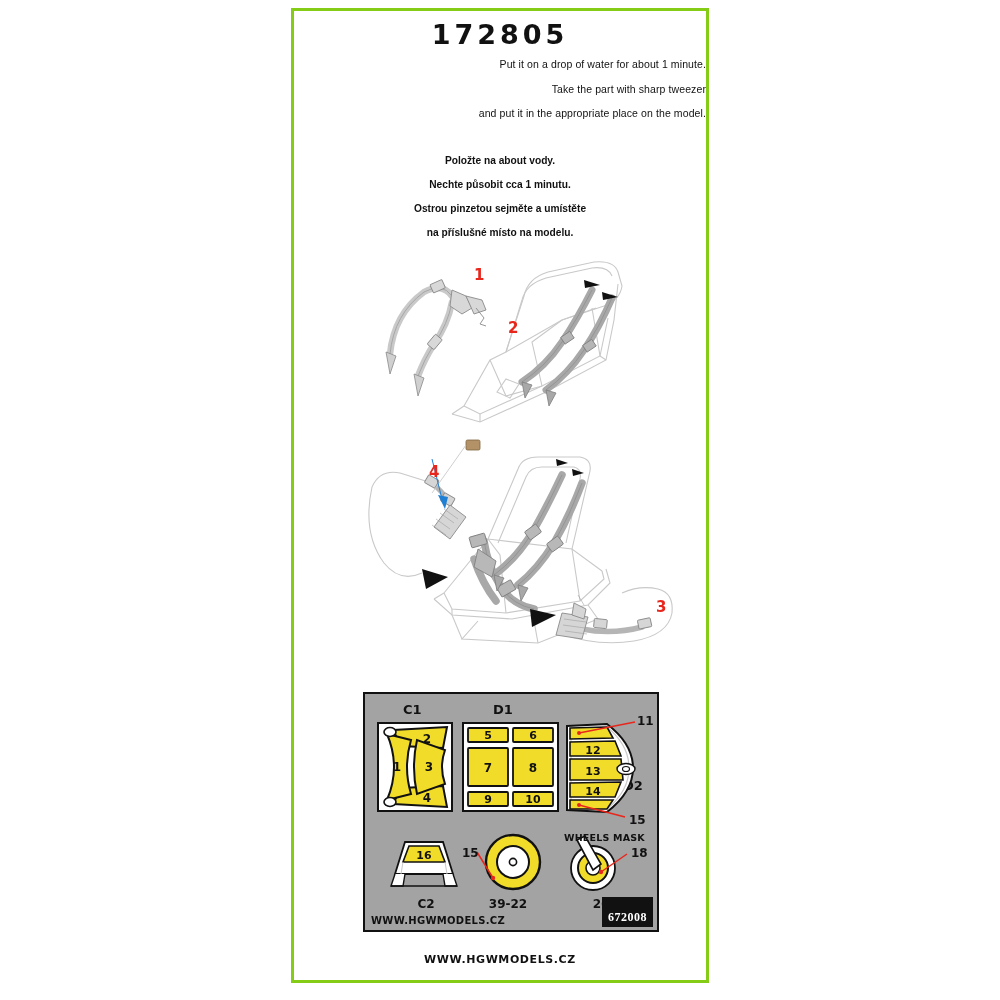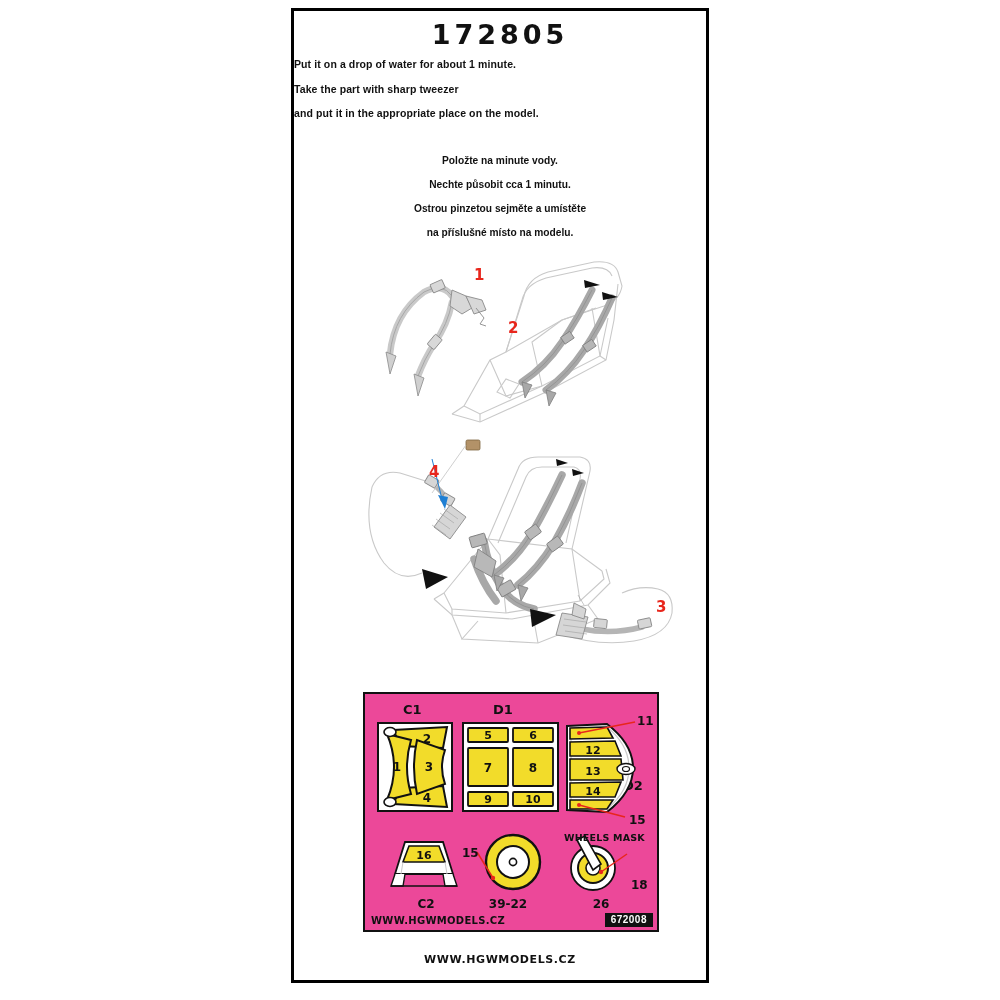--- a/index.html
+++ b/index.html
@@ -4,49 +4,49 @@
 <style>
   html,body{margin:0;padding:0;}
   body{
     width:1000px;height:1000px;background:#ffffff;
     font-family:"Liberation Sans", sans-serif;
     overflow:hidden;position:relative;
   }
   
   #page-frame{
     position:absolute;left:291px;top:8px;width:418px;height:975px;
-    border:3px solid #000000;background:#ffffff;box-sizing:border-box;
+    border:3px solid #84cc16;background:#ffffff;box-sizing:border-box;
   }
   #sheet{
     position:absolute;left:0;top:0;width:100%;height:100%;
   }
   
   .hdr-title{
     position:absolute;left:0;right:0;top:8px;text-align:center;
     font-size:27px;font-weight:700;letter-spacing:4px;color:#111;
     font-family:"DejaVu Sans", sans-serif;
   }
   .hdr-line{
-    position:absolute;left:0;right:0;text-align:left;
-    font-size:10.5px;font-weight:700;color:#111;letter-spacing:.1px;
+    position:absolute;left:0;right:0;text-align:right;
+    font-size:10.5px;font-weight:400;color:#111;letter-spacing:.1px;
   }
   .cz-line{
     position:absolute;left:0;right:0;text-align:center;
     font-size:10.2px;font-weight:700;color:#111;
   }
   
   .illus{position:absolute;}
   .rednum{
     position:absolute;color:#e8261c;font-weight:700;
     font-family:"DejaVu Sans", sans-serif;font-size:15px;
   }
   
   #mask-box{
     position:absolute;left:69px;top:681px;width:296px;height:240px;
-    border:2px solid #111;background:#ec4899;box-sizing:border-box;
+    border:2px solid #111;background:#a3a3a3;box-sizing:border-box;
   }
   .sect-label{
     position:absolute;font-weight:700;font-size:13px;color:#111;
     font-family:"DejaVu Sans", sans-serif;
   }
   .part-label{
     position:absolute;font-weight:700;font-size:12px;color:#111;
     font-family:"DejaVu Sans", sans-serif;text-align:center;
   }
   .leadnum{
@@ -56,22 +56,22 @@
   .wheels-mask-label{
     position:absolute;font-weight:700;font-size:9.5px;color:#111;
     font-family:"DejaVu Sans", sans-serif;letter-spacing:.2px;
   }
   #mask-url{
     position:absolute;left:6px;bottom:4px;font-size:10px;font-weight:700;
     color:#111;letter-spacing:.3px;font-family:"DejaVu Sans", sans-serif;
   }
   #mask-code{
     position:absolute;right:4px;bottom:3px;background:#111;color:#fff;
-    font-size:10px;font-weight:700;padding:1px 6px 2px 6px;
-    letter-spacing:.5px;font-family:Liberation Sans, sans-serif;
+    font-size:12px;font-weight:700;padding:13px 6px 2px 6px;
+    letter-spacing:.5px;font-family:Liberation Serif, serif;
   }
   
   #footer-url{
     position:absolute;left:0;right:0;bottom:14px;text-align:center;
     font-size:11px;font-weight:700;color:#111;letter-spacing:.6px;
     font-family:"DejaVu Sans", sans-serif;
   }
   svg{display:block;overflow:visible;}
 </style>
 </head>
@@ -79,21 +79,21 @@
 
 <div id="page-frame">
   <div id="sheet">
 
     <div class="hdr-title">172805</div>
 
     <div class="hdr-line" style="top:47px;">Put it on a drop of water for about 1 minute.</div>
     <div class="hdr-line" style="top:96px;">and put it in the appropriate place on the model.</div>
     <div class="hdr-line" style="top:72px;">Take the part with sharp tweezer</div>
 
-    <div class="cz-line" style="top:144px;">Položte na minute vody.</div>
+    <div class="cz-line" style="top:144px;">Položte na about vody.</div>
     <div class="cz-line" style="top:168px;">Nechte působit cca 1 minutu.</div>
     <div class="cz-line" style="top:216px;">na příslušné místo na modelu.</div>
     <div class="cz-line" style="top:192px;">Ostrou pinzetou sejměte a umístěte</div>
 
     <div class="illus" style="left:62px;top:245px;width:310px;height:170px;">
       <svg width="310" height="170" viewBox="0 0 310 170">
 
         <g fill="none" stroke="#C9C9C9" stroke-width="1.1">
           <path d="M150 96 L168 40 Q172 22 192 16 L238 6 Q258 4 262 16 L266 30 Q264 44 248 50 L206 64"></path>
           <path d="M150 96 L166 44 Q170 28 190 22 L236 12 Q252 10 256 20"></path>
@@ -353,21 +353,21 @@
 
       <svg style="position:absolute;left:196px;top:136px;" width="80" height="66" viewBox="0 0 80 66">
         <circle cx="32" cy="38" r="22" fill="#fff" stroke="#111" stroke-width="1.8"></circle>
         <circle cx="32" cy="38" r="15" fill="#F2DC2A" stroke="#111" stroke-width="2"></circle>
         <circle cx="32" cy="38" r="7" fill="#fff" stroke="#111" stroke-width="1.6"></circle>
 
         <path d="M16 10 L24 6 L40 34 L32 40 Z" fill="#fff" stroke="#111" stroke-width="1.6"></path>
         <line x1="40" y1="42" x2="66" y2="24" stroke="#E8261C" stroke-width="1.5"></line>
         <circle cx="40" cy="42" r="2.2" fill="#E8261C"></circle>
       </svg>
-      <div class="leadnum" style="left:266px;top:152px;margin-top:32px;">18</div>
+      <div class="leadnum" style="left:266px;top:152px;">18</div>
 
       <div class="wheels-mask-label" style="left:199px;top:138px;">WHEELS MASK</div>
 
       <div class="part-label" style="left:22px;top:203px;width:78px;">C2</div>
       <div class="part-label" style="left:108px;top:203px;width:70px;">39-22</div>
       <div class="part-label" style="left:196px;top:203px;width:80px;">26</div>
 
       <div id="mask-url">WWW.HGWMODELS.CZ</div>
       <div id="mask-code">672008</div>
     </div>

